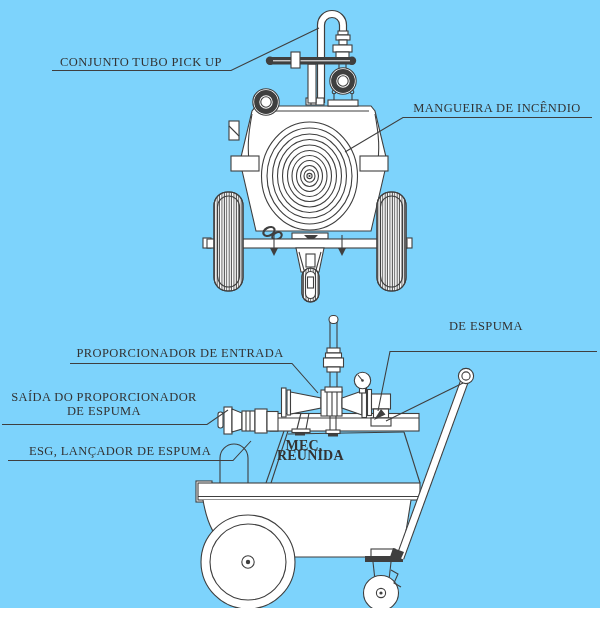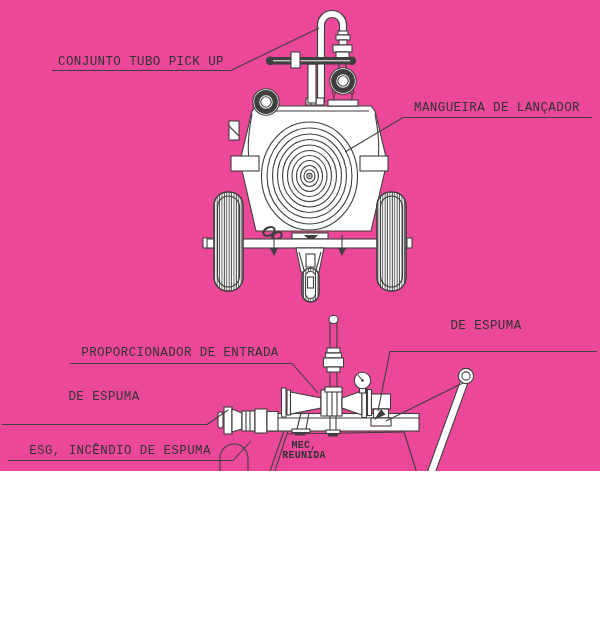--- a/index.html
+++ b/index.html
@@ -1,22 +1,22 @@
 <!DOCTYPE html>
 <html><head>
 <meta charset="utf-8">
 <style>
   html,body{margin:0;padding:0;background:#fff}
-  #canvas{position:relative;width:600px;height:471px;background:#ec4899;overflow:hidden;
-          font-family:Liberation Mono, monospace}
+  #canvas{position:relative;width:600px;height:608px;background:#7dd3fc;overflow:hidden;
+          font-family:Liberation Serif, serif}
   #canvas svg{position:absolute;left:0;top:0}
   .lbl{position:absolute;color:#333;font-size:12.5px;line-height:15px;letter-spacing:.4px;
        text-align:center;white-space:nowrap}
   .lbl.two{line-height:14px}
-  .lbl.small{font-size:10px;line-height:10px;font-weight:bold;letter-spacing:.2px}
+  .lbl.small{font-size:14px;line-height:10px;font-weight:bold;letter-spacing:.2px}
   .lbl span{display:block}
 </style>
 </head>
 <body>
 
 <div id="canvas">
 
 <svg width="600" height="619" viewBox="0 0 600 619">
   <defs>
     <pattern id="tread" width="2.4" height="6" patternUnits="userSpaceOnUse">
@@ -247,32 +247,33 @@
     <polyline points="70,363.5 292,363.5 318,393"></polyline>
     <polyline points="597,351.5 390,351.5 378,411"></polyline>
     <path d="M374,420 L381,409 L385.5,414.5 Z" fill="#3f3f3f" stroke="none"></path>
     <polyline points="2,424.5 207,424.5 228,410"></polyline>
     <polyline points="8,460.5 233,460.5 251,441"></polyline>
   </g>
 </svg>
 
 <div class="lbl" style="left:50px;top:55px;width:182px">CONJUNTO TUBO PICK UP</div>
 
-<div class="lbl" style="left:402px;top:101px;width:190px">MANGUEIRA DE LANÇADOR</div>
+<div class="lbl" style="left:402px;top:101px;width:190px">MANGUEIRA DE INCÊNDIO</div>
 
 <div class="lbl two" style="left:377px;top:319px;width:218px">
   <span>DE ESPUMA</span>
 </div>
 
 <div class="lbl" style="left:66px;top:346px;width:228px">PROPORCIONADOR DE ENTRADA</div>
 
 <div class="lbl two" style="left:0px;top:390px;width:208px">
+  <span>SAÍDA DO PROPORCIONADOR</span>
   <span>DE ESPUMA</span>
 </div>
 
-<div class="lbl" style="left:6px;top:444px;width:228px">ESG, INCÊNDIO DE ESPUMA</div>
+<div class="lbl" style="left:6px;top:444px;width:228px">ESG, LANÇADOR DE ESPUMA</div>
 
 <div class="lbl small" style="left:277px;top:441px;width:54px">
   <span>MEC,</span>
   <span>REUNIDA</span>
 </div>
 
 </div>
 
 </body></html>

